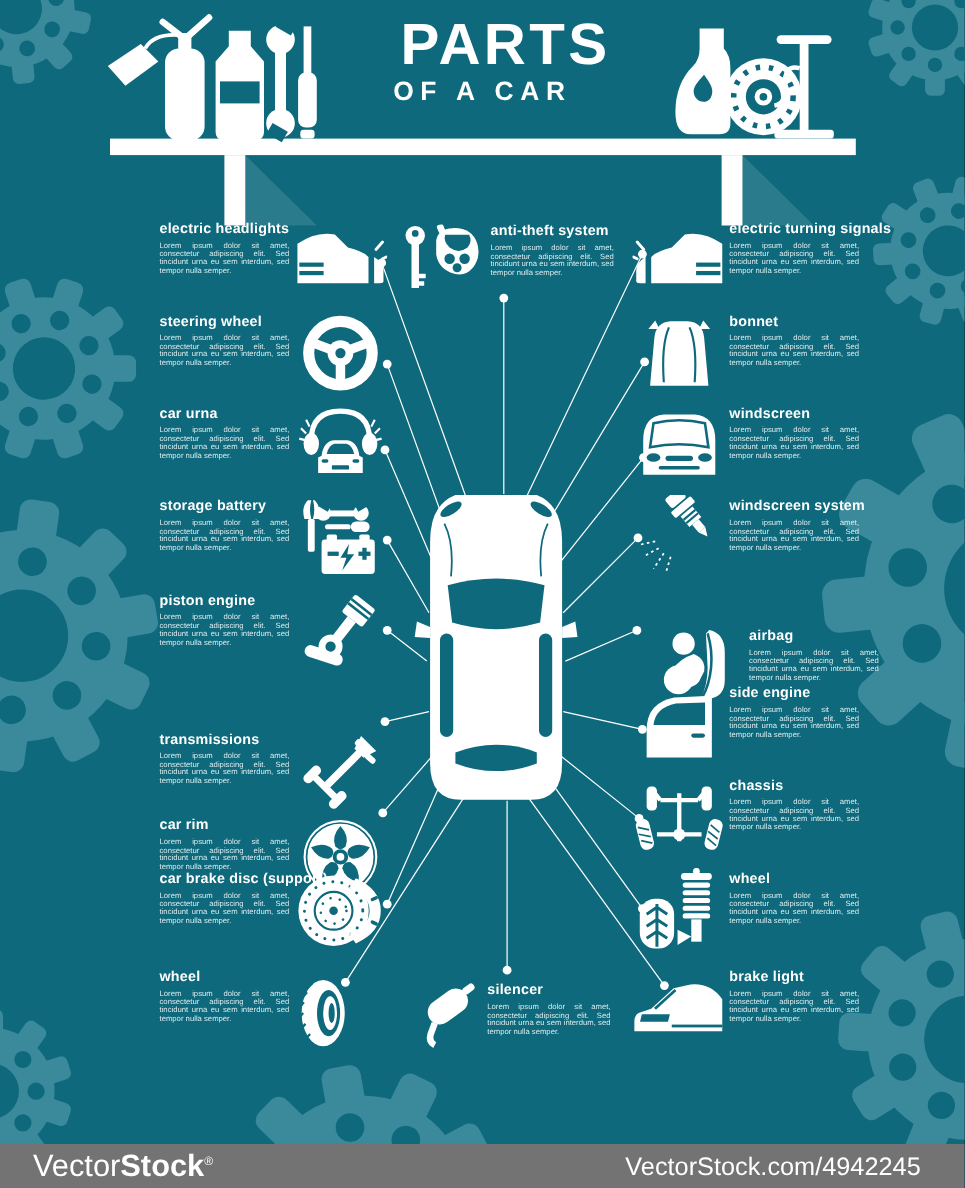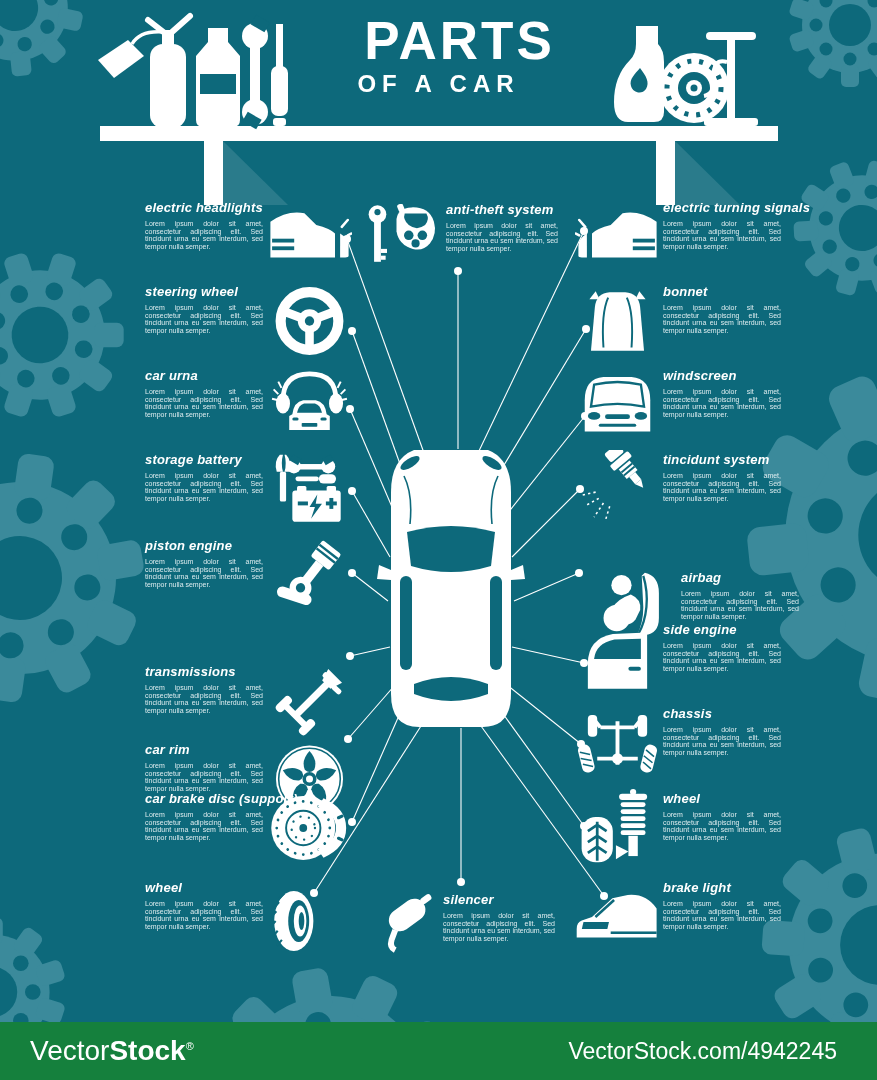--- a/index.html
+++ b/index.html
@@ -14,25 +14,25 @@
   .title .sub{font-size:24px;font-weight:bold;letter-spacing:6px;margin-top:3px;}
 
   .item{position:absolute;z-index:2;width:212px;height:84px;}
   .item .txt{position:absolute;top:0;width:118px;}
   .item.left .txt{left:0;}
   .item.right .txt{left:88px;}
   .item .icn{position:absolute;top:-2px;width:85px;height:78px;}
   .item.left .icn{left:122px;}
   .item.right .icn{left:0;}
   .icn svg{width:100%;height:100%;}
-  h3.h{margin:0 0 5px 0;font-size:13px;font-weight:bold;font-style:italic;color:#fff;
+  h3.h{margin:0 0 5px 0;font-size:13px;font-weight:bold;color:#fff;
        letter-spacing:.2px;white-space:nowrap;}
   p.p{margin:0;font-size:7px;line-height:7.5px;color:#ddecef;text-align:justify;}
 
-  .footer{position:absolute;left:0;bottom:0;width:877px;height:58px;background:#15803d;z-index:5;
+  .footer{position:absolute;left:0;bottom:0;width:877px;height:40px;background:#737373;z-index:5;
           display:flex;align-items:center;justify-content:space-between;color:#fff;}
   .footer .logo{margin-left:30px;font-size:28px;}
   .footer .logo b{font-weight:bold;}
   .footer .logo sup{font-size:11px;}
   .footer .url{margin-right:40px;font-size:23px;}
 </style>
 </head>
 <body>
 
 <div class="stage">
@@ -422,21 +422,21 @@
     <path class="ts" stroke-width="3" d="M20 24 Q50 17 80 24 L84 52 Q50 45 16 52 Z"></path>
     <rect class="t" x="34" y="62" width="32" height="6" rx="3"></rect>
     <ellipse class="t" cx="20" cy="64" rx="8" ry="5"></ellipse>
           <ellipse class="t" cx="80" cy="64" rx="8" ry="5"></ellipse>
     <rect class="t" x="26" y="74" width="48" height="4" rx="2"></rect>
   </svg></div>
 </div>
 
 <div class="item right" style="left:575px;top:452px;">
   <div class="txt">
-        <h3 class="h">tincidunt system</h3>
+        <h3 class="h">windscreen system</h3>
   <p class="p">Lorem ipsum dolor sit amet, consectetur adipiscing elit. Sed tincidunt urna eu sem interdum, sed tempor nulla semper.</p>
       </div>
   <div class="icn"><svg viewBox="0 0 100 100">
     <g transform="rotate(-40 51 32) translate(14,0)">
       <rect class="w" x="40" y="0" width="22" height="14" rx="3"></rect>
       <rect class="w" x="36" y="16" width="30" height="9" rx="2"></rect>
       <rect class="w" x="42" y="27" width="18" height="16"></rect>
       <rect class="t" x="42" y="31" width="18" height="2.5"></rect>
             <rect class="t" x="42" y="36" width="18" height="2.5"></rect>
       <rect class="w" x="46" y="43" width="10" height="12"></rect>

